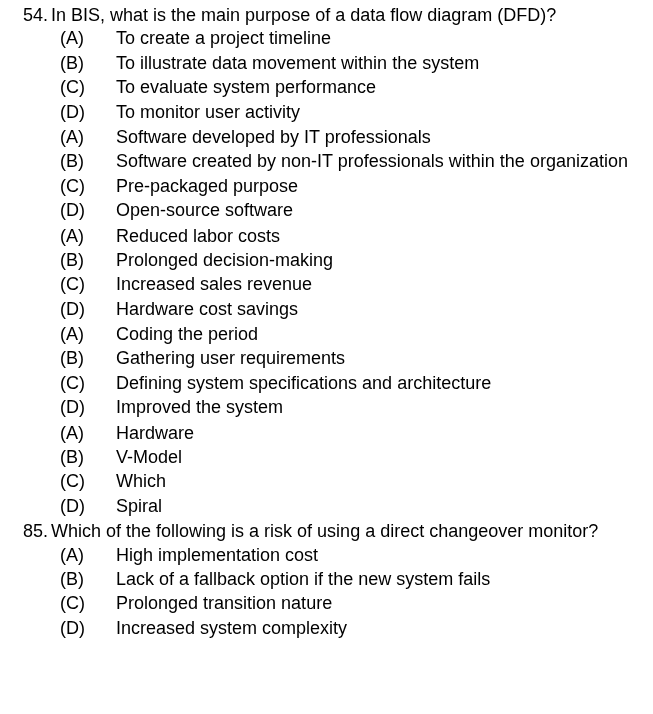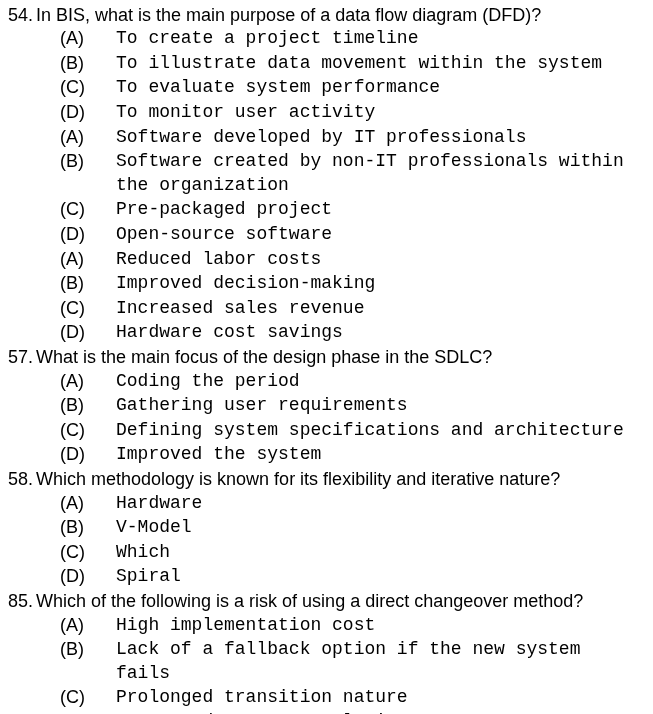--- a/index.html
+++ b/index.html
@@ -15,20 +15,21 @@
       background: #fff;
       padding: 4px 8px;
       width: 653px;
     }
     .question {
       margin-bottom: 2px;
     }
     .question-text {
       display: flex;
       align-items: flex-start;
+      margin-left: 15px;
     }
     .q-number {
       min-width: 28px;
       flex-shrink: 0;
     }
     .q-body {
       flex: 1;
     }
     .options {
       padding-left: 52px;
@@ -37,21 +38,20 @@
       display: flex;
       align-items: flex-start;
       margin-bottom: 1px;
     }
     .opt-letter {
       min-width: 56px;
       flex-shrink: 0;
     }
     .opt-text {
       flex: 1;
-      font-family: Liberation Mono, monospace;
     }
   </style>
 </head>
 <body>
 
 <div id="questions-container">
     <div class="question">
       <div class="question-text">
         <span class="q-number">54.</span>
         <span class="q-body">In BIS, what is the main purpose of a data flow diagram (DFD)?</span>
@@ -80,77 +80,69 @@
         <div class="option">
           <span class="opt-letter">(A)</span>
           <span class="opt-text">Software developed by IT professionals</span>
         </div>
         <div class="option">
           <span class="opt-letter">(B)</span>
           <span class="opt-text">Software created by non-IT professionals within the organization</span>
         </div>
         <div class="option">
           <span class="opt-letter">(C)</span>
-          <span class="opt-text">Pre-packaged project</span>
+          <span class="opt-text">Pre-packaged purpose</span>
         </div>
         <div class="option">
           <span class="opt-letter">(D)</span>
           <span class="opt-text">Open-source software</span>
         </div>
       </div>
     </div>
     <div class="question">
       <div class="options">
         <div class="option">
           <span class="opt-letter">(A)</span>
           <span class="opt-text">Reduced labor costs</span>
         </div>
         <div class="option">
           <span class="opt-letter">(B)</span>
-          <span class="opt-text">Improved decision-making</span>
+          <span class="opt-text">Prolonged decision-making</span>
         </div>
         <div class="option">
           <span class="opt-letter">(C)</span>
           <span class="opt-text">Increased sales revenue</span>
         </div>
         <div class="option">
           <span class="opt-letter">(D)</span>
           <span class="opt-text">Hardware cost savings</span>
         </div>
       </div>
     </div>
     <div class="question">
-      <div class="question-text">
-        <span class="q-number">57.</span>
-        <span class="q-body">What is the main focus of the design phase in the SDLC?</span>
-      </div>
       <div class="options">
         <div class="option">
           <span class="opt-letter">(A)</span>
           <span class="opt-text">Coding the period</span>
         </div>
         <div class="option">
           <span class="opt-letter">(B)</span>
           <span class="opt-text">Gathering user requirements</span>
         </div>
         <div class="option">
           <span class="opt-letter">(C)</span>
           <span class="opt-text">Defining system specifications and architecture</span>
         </div>
         <div class="option">
           <span class="opt-letter">(D)</span>
           <span class="opt-text">Improved the system</span>
         </div>
       </div>
     </div>
     <div class="question">
-      <div class="question-text">
-        <span class="q-number">58.</span>
-        <span class="q-body">Which methodology is known for its flexibility and iterative nature?</span>
-      </div>
       <div class="options">
         <div class="option">
           <span class="opt-letter">(A)</span>
           <span class="opt-text">Hardware</span>
         </div>
         <div class="option">
           <span class="opt-letter">(B)</span>
           <span class="opt-text">V-Model</span>
         </div>
         <div class="option">
@@ -159,21 +151,21 @@
         </div>
         <div class="option">
           <span class="opt-letter">(D)</span>
           <span class="opt-text">Spiral</span>
         </div>
       </div>
     </div>
     <div class="question">
       <div class="question-text">
         <span class="q-number">85.</span>
-        <span class="q-body">Which of the following is a risk of using a direct changeover method?</span>
+        <span class="q-body">Which of the following is a risk of using a direct changeover monitor?</span>
       </div>
       <div class="options">
         <div class="option">
           <span class="opt-letter">(A)</span>
           <span class="opt-text">High implementation cost</span>
         </div>
         <div class="option">
           <span class="opt-letter">(B)</span>
           <span class="opt-text">Lack of a fallback option if the new system fails</span>
         </div>

